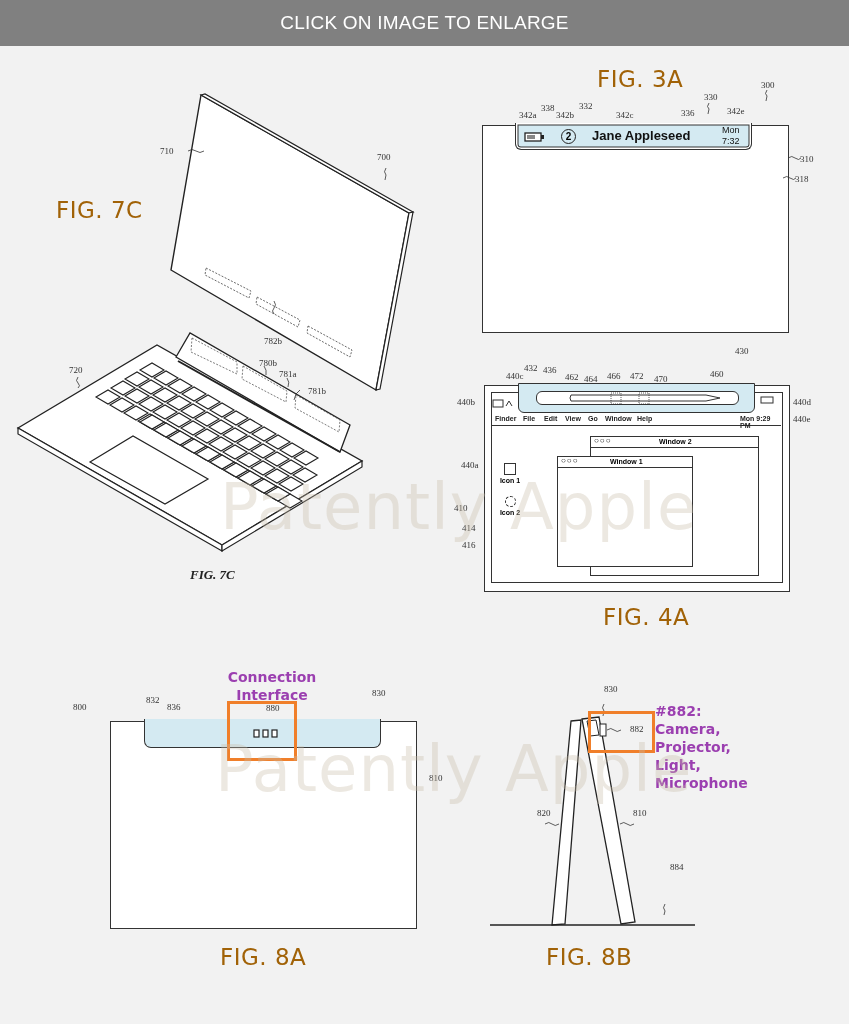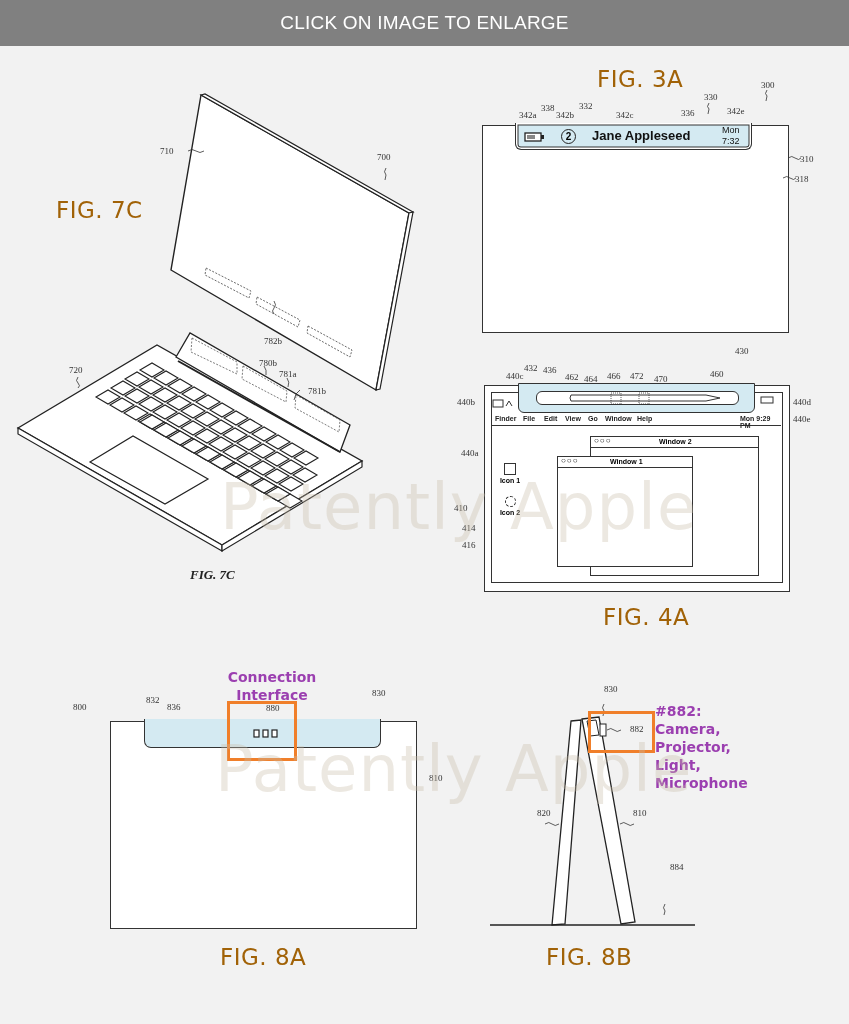--- a/index.html
+++ b/index.html
@@ -191,21 +191,21 @@
   <span class="ref" style="left:565px; top:372px;">462</span>
   <span class="ref" style="left:584px; top:374px;">464</span>
   <span class="ref" style="left:607px; top:371px;">466</span>
   <span class="ref" style="left:630px; top:371px;">472</span>
   <span class="ref" style="left:654px; top:374px;">470</span>
   <span class="ref" style="left:710px; top:369px;">460</span>
   <span class="ref" style="left:735px; top:346px;">430</span>
   <span class="ref" style="left:457px; top:397px;">440b</span>
   <span class="ref" style="left:793px; top:397px;">440d</span>
   <span class="ref" style="left:793px; top:414px;">440e</span>
-  <span class="ref" style="left:461px; top:448px;">440a</span>
+  <span class="ref" style="left:461px; top:460px;">440a</span>
   <span class="ref" style="left:454px; top:503px;">410</span>
   <span class="ref" style="left:462px; top:523px;">414</span>
   <span class="ref" style="left:462px; top:540px;">416</span>
   <div class="fig-title" style="left:603px; top:604px;">FIG. 4A</div>
 </div>
 
 <div>
   <div class="abs" style="left:110px; top:721px; width:305px; height:206px; background:#fff; border:1.5px solid #333;"></div>
   <div class="abs" style="left:144px; top:719px; width:235px; height:28px; background:#d4eaf2; border:1.4px solid #333; border-top:none; border-radius:0 0 7px 7px;">
     <svg class="abs" style="left:108px; top:10px;" width="26" height="10">

